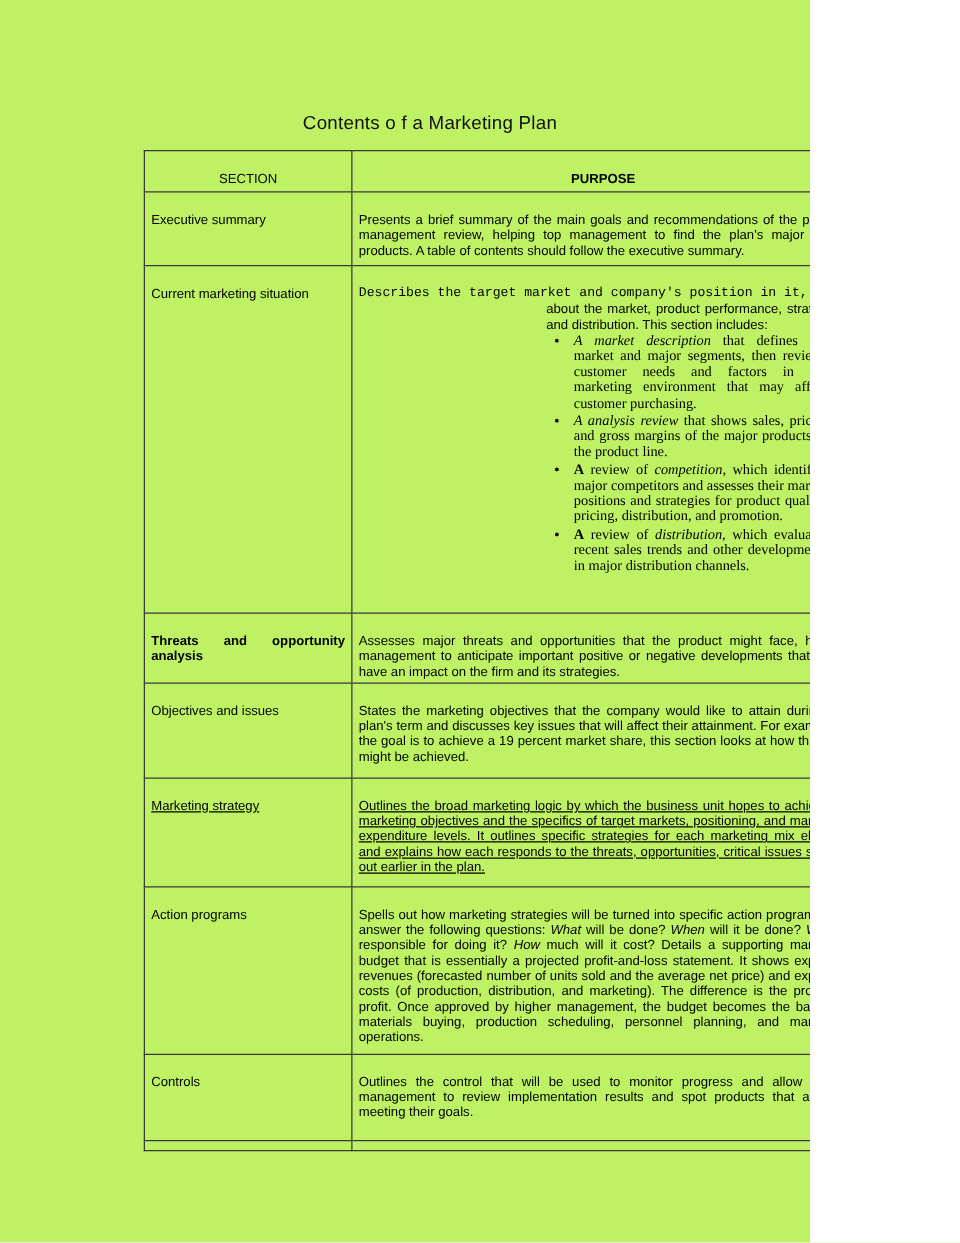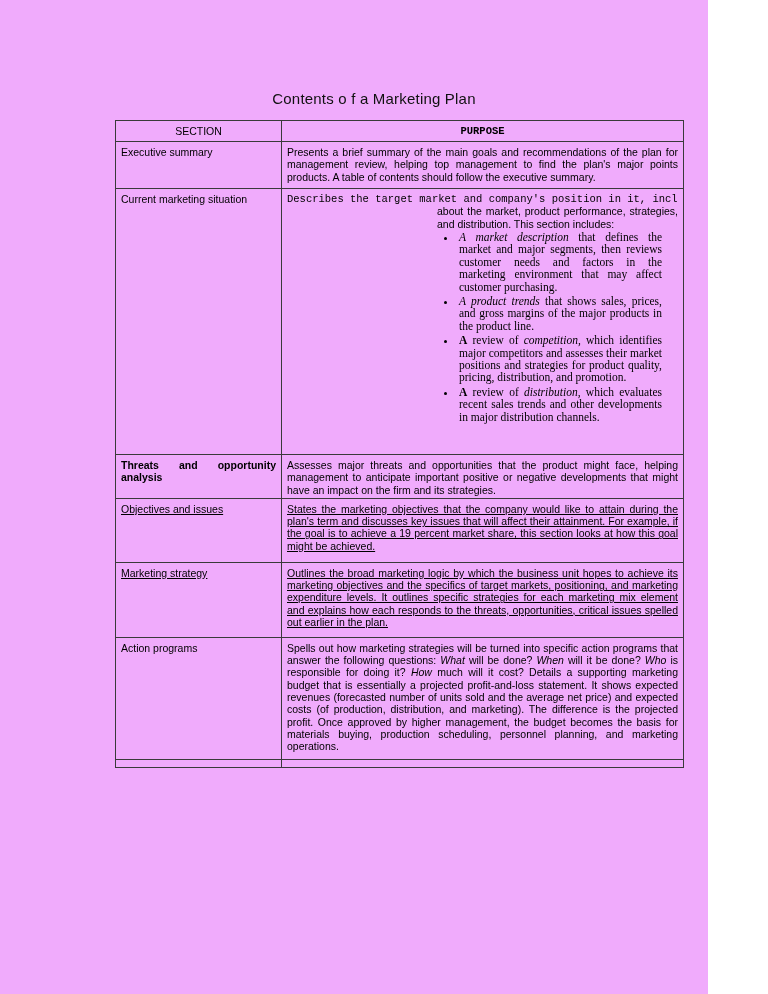--- a/index.html
+++ b/index.html
@@ -4,23 +4,23 @@
 <style>
   html, body {
     margin: 0;
     padding: 0;
     background: #ffffff;
     font-family: "Liberation Sans", sans-serif;
     color: #000000;
   }
   .page {
     position: relative;
-    width: 708px;
+    width: 648px;
     height: 994px;
-    background: #f0abfc;
+    background: #bef264;
     overflow: hidden;
   }
   .title {
     margin: 0;
     padding-top: 90px;
     padding-left: 40px;
     text-align: center;
     font-size: 15px;
     font-weight: 400;
     letter-spacing: 0.2px;
@@ -31,34 +31,34 @@
     margin: 13px 0 0 115px;
     width: 546px;
     border-collapse: collapse;
     table-layout: fixed;
     font-size: 10.5px;
     line-height: 12.3px;
   }
   table.plan th, table.plan td {
     border: 1px solid #3a3a3a;
     vertical-align: top;
-    padding: 4px 5px 2px 5px;
+    padding: 16px 5px 2px 5px;
     overflow: hidden;
   }
   th.col-section { width: 155px; font-weight: 400; text-align: center; height: 14px; }
-  th.col-purpose { width: 391px; font-weight: 700; text-align: center; height: 14px; font-family: Liberation Mono, monospace; }
+  th.col-purpose { width: 391px; font-weight: 700; text-align: center; height: 14px; }
   td.section-cell { text-align: left; padding-left: 6px; }
   td.section-cell.justify { text-align: justify; font-weight: bold; }
   td.purpose-cell { text-align: justify; }
 
   
   tr.h-exec      td { height: 40px; margin-top: 28px; }
   tr.h-cms       td { height: 259px; }
   tr.h-threats   td { height: 32px; }
-  tr.h-obj       td { height: 57px; text-decoration: underline; }
+  tr.h-obj       td { height: 57px; }
   tr.h-strat     td { height: 68px; text-decoration: underline; }
   tr.h-action    td { height: 115px; }
   tr.h-controls  td { height: 50px; }
   tr.h-empty     td { height: 7px; padding: 0 5px; }
 
   .cms-line1 {
     white-space: nowrap;
     overflow: hidden;
     text-align: left;
     font-family: Liberation Mono, monospace;
@@ -104,21 +104,21 @@
       </tr>
 
       <tr class="h-cms">
         <td class="section-cell">Current marketing situation</td>
         <td class="purpose-cell">
           <div class="cms-line1">Describes the target market and company's position in it, including information</div>
           <div class="cms-indent">
             <div>about the market, product performance, strategies, and distribution. This section includes:</div>
             <ul class="cms-bullets">
               <li><span class="run-italic">A market description</span><span> that defines the market and major segments, then reviews customer needs and factors in the marketing environment that may affect customer purchasing.</span></li>
-              <li><span class="run-italic">A product trends</span><span> that shows sales, prices, and gross margins of the major products in the product line.</span></li>
+              <li><span class="run-italic">A analysis review</span><span> that shows sales, prices, and gross margins of the major products in the product line.</span></li>
               <li><span class="run-bold">A</span><span> review of </span><span class="run-italic">competition,</span><span> which identifies major competitors and assesses their market positions and strategies for product quality, pricing, distribution, and promotion.</span></li>
               <li><span class="run-bold">A</span><span> review of </span><span class="run-italic">distribution,</span><span> which evaluates recent sales trends and other developments in major distribution channels.</span></li>
             </ul>
           </div>
         </td>
       </tr>
 
       <tr class="h-threats">
         <td class="section-cell justify">Threats and opportunity analysis</td>
         <td class="purpose-cell">Assesses major threats and opportunities that the product might face, helping management to anticipate important positive or negative developments that might have an impact on the firm and its strategies.</td>
@@ -132,20 +132,24 @@
       <tr class="h-strat">
         <td class="section-cell">Marketing strategy</td>
         <td class="purpose-cell">Outlines the broad marketing logic by which the business unit hopes to achieve its marketing objectives and the specifics of target markets, positioning, and marketing expenditure levels. It outlines specific strategies for each marketing mix element and explains how each responds to the threats, opportunities, critical issues spelled out earlier in the plan.</td>
       </tr>
 
       <tr class="h-action">
         <td class="section-cell">Action programs</td>
         <td class="purpose-cell"><span>Spells out how marketing strategies will be turned into specific action programs that answer the following questions: </span><span class="run-italic">What</span><span> will be done? </span><span class="run-italic">When</span><span> will it be done? </span><span class="run-italic">Who</span><span> is responsible for doing it? </span><span class="run-italic">How</span><span> much will it cost? Details a supporting marketing budget that is essentially a projected profit-and-loss statement. It shows expected revenues (forecasted number of units sold and the average net price) and expected costs (of production, distribution, and marketing). The difference is the projected profit. Once approved by higher management, the budget becomes the basis for materials buying, production scheduling, personnel planning, and marketing operations.</span></td>
       </tr>
 
+      <tr class="h-controls">
+        <td class="section-cell">Controls</td>
+        <td class="purpose-cell">Outlines the control that will be used to monitor progress and allow higher management to review implementation results and spot products that are not meeting their goals.</td>
+      </tr>
 
       <tr class="h-empty">
         <td class="section-cell"></td>
         <td class="purpose-cell"></td>
       </tr>
 
     </tbody>
   </table>
 
 </div>

